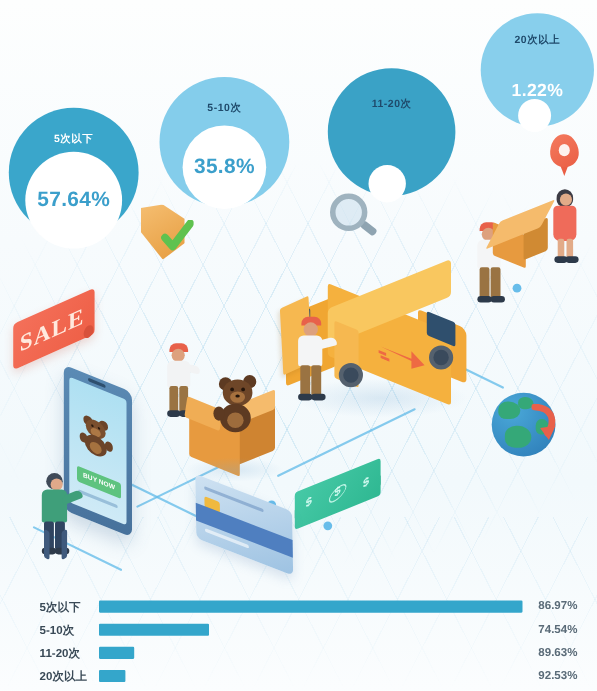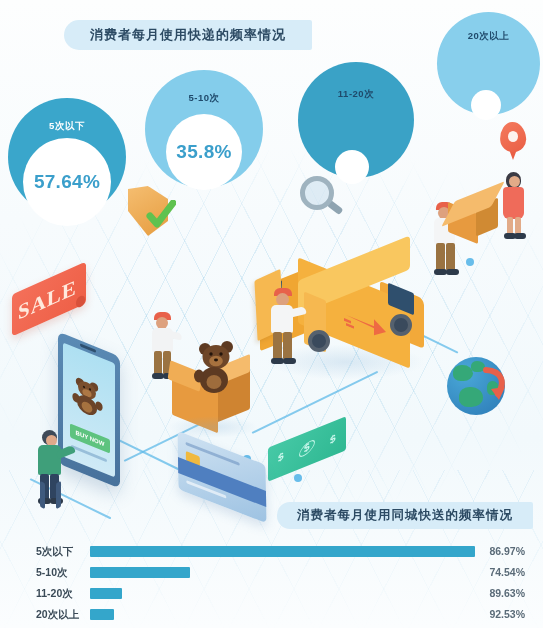--- a/index.html
+++ b/index.html
@@ -259,21 +259,20 @@
   .shadow-el { position:absolute; background: radial-gradient(ellipse at center, rgba(120,170,210,.22), rgba(120,170,210,0) 70%); border-radius:50%; }
 </style>
 </head>
 <body>
 
 <div id="page">
 
   <div class="iso-grid"></div>
   <div class="iso-grid2"></div>
 
-  <div class="banner" id="banner-top">消费者每月使用快递的频率情况</div>
 
   <div class="donut" id="donut-1">
     <div class="cat">5次以下</div>
     <div class="hole">
       <span class="val-in">57.64%</span>
     </div>
   </div>
 
   <div class="donut" id="donut-2">
     <div class="cat">5-10次</div>
@@ -282,20 +281,21 @@
     </div>
   </div>
 
   <div class="donut" id="donut-3">
     <div class="cat">11-20次</div>
     <div class="hole"></div>
   </div>
 
   <div class="donut" id="donut-4">
     <div class="cat">20次以上</div>
+    <div class="val-on">1.22%</div>
     <div class="hole"></div>
   </div>
 
   <div class="conn" style="left:124px; top:460px; width:120px; transform: rotate(-26deg);"></div>
   <div class="conn" style="left:252px; top:432px; width:140px; transform: rotate(-26deg);"></div>
   <div class="conn" style="left:352px; top:300px; width:118px; transform: rotate(26deg);"></div>
   <div class="conn" style="left:100px; top:430px; width:90px; transform: rotate(26deg);"></div>
   <div class="conn" style="left:30px; top:478px; width:90px; transform: rotate(26deg);"></div>
   <div class="dot" style="left:243px;top:455px;"></div>
   <div class="dot" style="left:352px;top:296px;"></div>
@@ -472,21 +472,20 @@
       <path d="M3 3 C20 4, 22 16, 15 27" stroke="#e8604a" stroke-width="6" fill="none" stroke-linecap="round"></path>
       <path d="M8 22 L16 33 L22 20 Z" fill="#e8604a"></path>
     </svg>
   </div>
 
   <div class="ill" style="left:38px; top:482px; width:34px; height:28px;">
     <div style="position:absolute; left:2px; top:0; width:5px; height:26px; background:#3f5a7d; transform:skewY(20deg); border-radius:2px;"></div>
     <div style="position:absolute; left:18px; top:0; width:5px; height:26px; background:#3f5a7d; transform:skewY(-20deg); border-radius:2px;"></div>
   </div>
 
-  <div class="banner" id="banner-bottom">消费者每月使用同城快送的频率情况</div>
 
   <div id="bars">
 
     <div class="bar-row" style="top:0px;">
       <span class="bar-label">5次以下</span>
       <div class="bar-track" style="width:385px;">
         <div class="bar-fill" style="width:100%;"></div>
       </div>
       <span class="bar-value">86.97%</span>
     </div>

